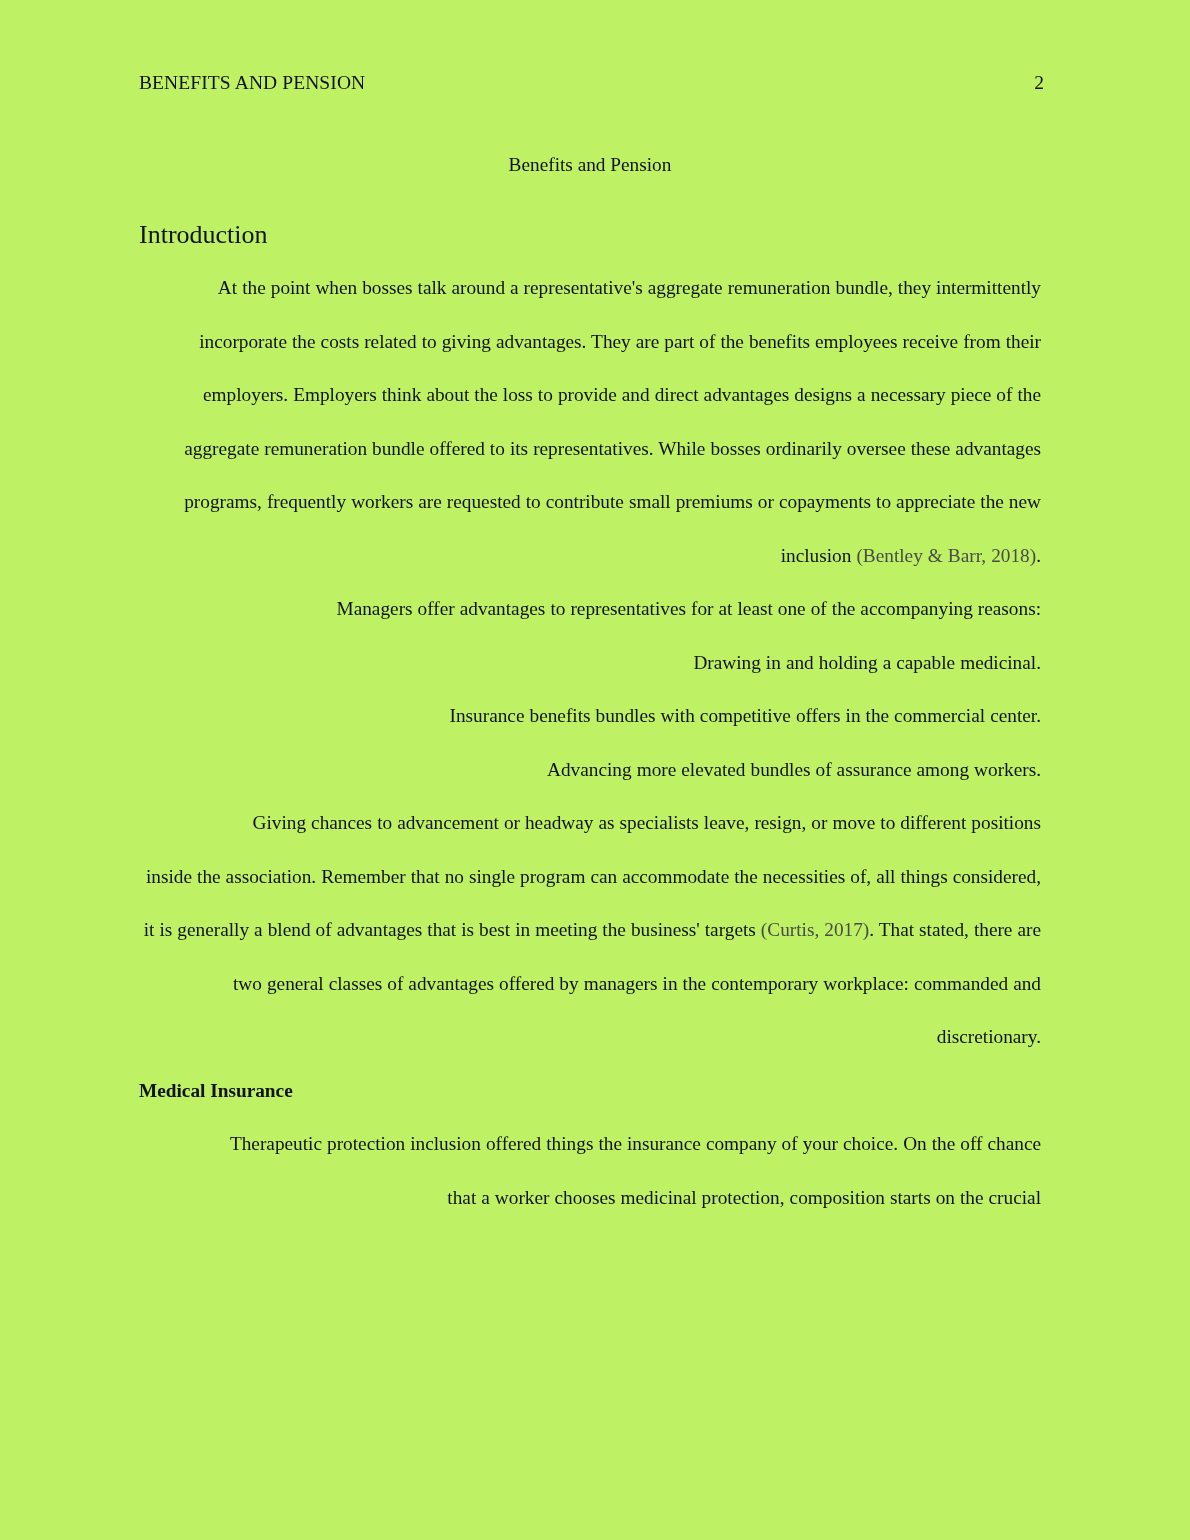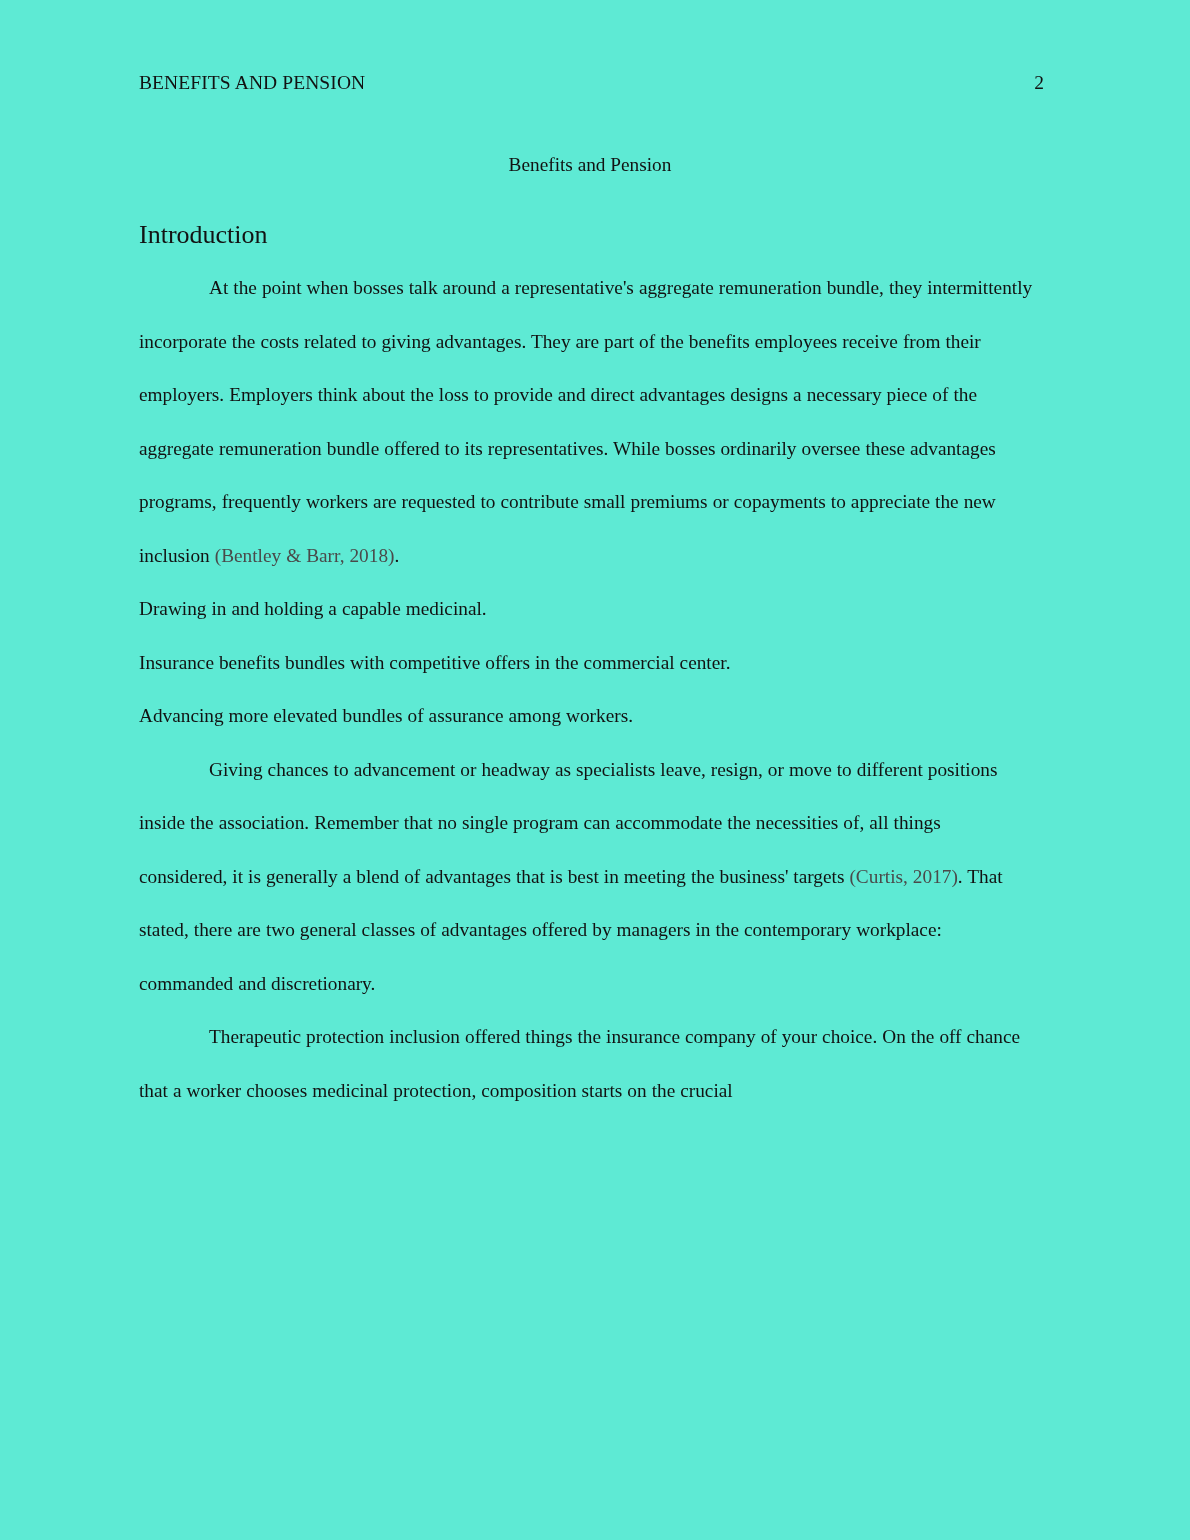--- a/index.html
+++ b/index.html
@@ -4,21 +4,21 @@
 <style>
   html, body {
     margin: 0;
     padding: 0;
     background: #ffffff;
   }
   .page {
     position: relative;
     width: 1190px;
     height: 1540px;
-    background: #5eead4;
+    background: #bef264;
     margin: 0 auto;
     overflow: hidden;
     font-family: "Liberation Serif", "DejaVu Serif", serif;
     color: #121212;
     -webkit-font-smoothing: antialiased;
   }
 
   
   .running-head {
     position: absolute;
@@ -48,24 +48,25 @@
 
   .doc-title {
     text-align: center;
     margin: 0 0 16px 0;
     font-weight: normal;
     font-size: 19.3px;
     line-height: 53.5px;
   }
 
   p.para {
-    margin: 0 7px 0 0;
+    margin: 0 0 0 0;
     padding: 0;
     text-indent: 0;
     word-spacing: 0.2px;
+    text-align: right;
   }
   p.indented { text-indent: 70px; }
 
   .heading-plain {
     margin: 0;
     font-weight: normal;
     font-size: 26px;
     line-height: 53.5px;
   }
   .heading-bold {
@@ -90,28 +91,30 @@
   <div class="doc-body">
 
     <div class="doc-title">Benefits and Pension</div>
 
     <div class="heading-plain">Introduction</div>
 
     <p class="para indented">
       <span>At the point when bosses talk around a representative's aggregate remuneration bundle, they intermittently incorporate the costs related to giving advantages. They are part of the benefits employees receive from their employers. Employers think about the loss to provide and direct advantages designs a necessary piece of the aggregate remuneration bundle offered to its representatives. While bosses ordinarily oversee these advantages programs, frequently workers are requested to contribute small premiums or copayments to appreciate the new inclusion </span><span class="cite">(Bentley &amp; Barr, 2018)</span><span>.</span>
     </p>
 
+    <p class="para">Managers offer advantages to representatives for at least one of the accompanying reasons:</p>
 
     <p class="para">Drawing in and holding a capable medicinal.</p>
 
     <p class="para">Insurance benefits bundles with competitive offers in the commercial center.</p>
 
     <p class="para">Advancing more elevated bundles of assurance among workers.</p>
 
     <p class="para indented">
       <span>Giving chances to advancement or headway as specialists leave, resign, or move to different positions inside the association. Remember that no single program can accommodate the necessities of, all things considered, it is generally a blend of advantages that is best in meeting the business' targets </span><span class="cite">(Curtis, 2017)</span><span>. That stated, there are two general classes of advantages offered by managers in the contemporary workplace: commanded and discretionary.</span>
     </p>
 
+    <div class="heading-bold">Medical Insurance</div>
 
     <p class="para indented">Therapeutic protection inclusion offered things the insurance company of your choice. On the off chance that a worker chooses medicinal protection, composition starts on the crucial</p>
 
   </div>
 </div>
 
 </body></html>

